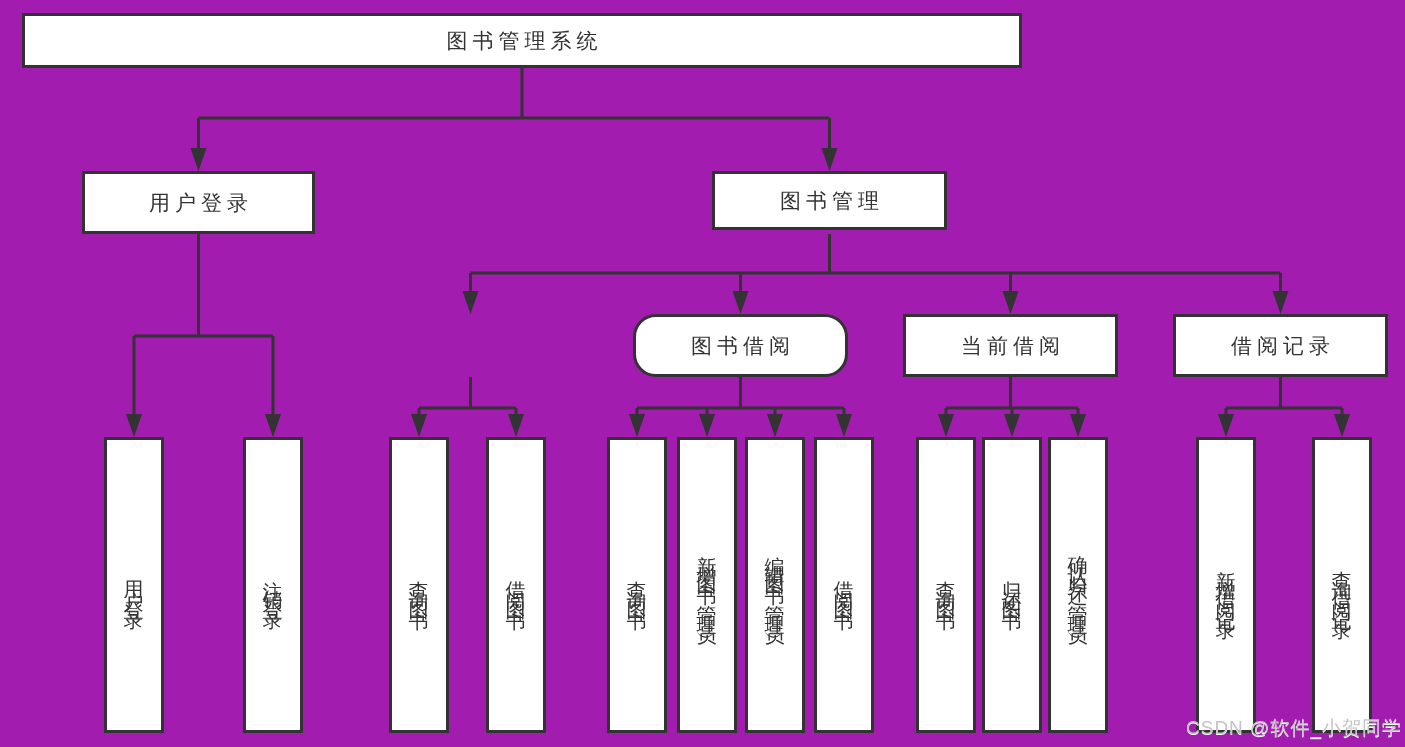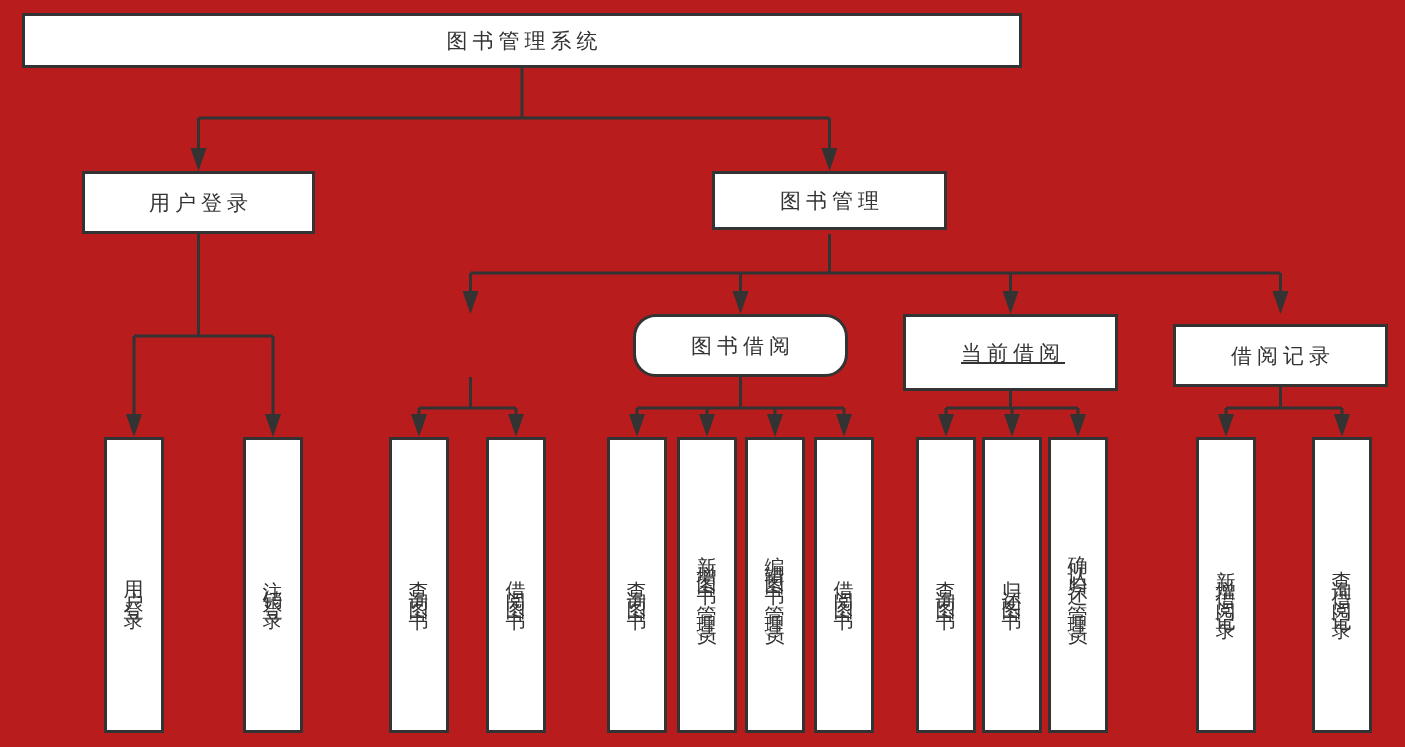--- a/index.html
+++ b/index.html
@@ -1,20 +1,20 @@
 <!DOCTYPE html>
 <html><head>
 <meta charset="utf-8">
 <style>
   html, body { margin: 0; padding: 0; background: #ffffff; }
   #canvas {
     position: relative;
     width: 1405px;
     height: 747px;
-    background: #b91c1c;
+    background: #a21caf;
     font-family: "Liberation Sans", "DejaVu Sans", sans-serif;
     color: #333333;
     overflow: hidden;
   }
   .connector-svg {
     position: absolute;
     left: 0; top: 0;
     width: 1405px; height: 747px;
     z-index: 1;
   }
@@ -102,24 +102,24 @@
   <div class="node h-node" style="left:82px; top:171px; width:233px; height:63px;">
     <span>用户登录</span>
   </div>
   <div class="node h-node" style="left:712px; top:171px; width:235px; height:59px;">
     <span>图书管理</span>
   </div>
 
   <div class="node h-node" style="left:633px; top:314px; width:215px; height:63px;border-radius:23px;">
     <span>图书借阅</span>
   </div>
-  <div class="node h-node" style="left:903px; top:314px; width:215px; height:77px;text-decoration:underline;">
+  <div class="node h-node" style="left:903px; top:314px; width:215px; height:63px;">
     <span>当前借阅</span>
   </div>
-  <div class="node h-node" style="left:1173px; top:324px; width:215px; height:63px;">
+  <div class="node h-node" style="left:1173px; top:314px; width:215px; height:63px;">
     <span>借阅记录</span>
   </div>
 
   <div class="node v-node" style="left:104px; top:437px; width:60px; height:296px;">
     <span>用户登录</span>
   </div>
   <div class="node v-node" style="left:243px; top:437px; width:60px; height:296px;">
     <span>注销登录</span>
   </div>
 
@@ -153,13 +153,14 @@
     <span>确认归还（管理员）</span>
   </div>
 
   <div class="node v-node" style="left:1196px; top:437px; width:60px; height:296px;">
     <span>新增借阅记录</span>
   </div>
   <div class="node v-node" style="left:1312px; top:437px; width:60px; height:296px;">
     <span>查询借阅记录</span>
   </div>
 
+  <div class="watermark" style="color: rgb(195, 195, 195);">CSDN @软件_小贺同学</div>
 </div>
 
 </body></html>

